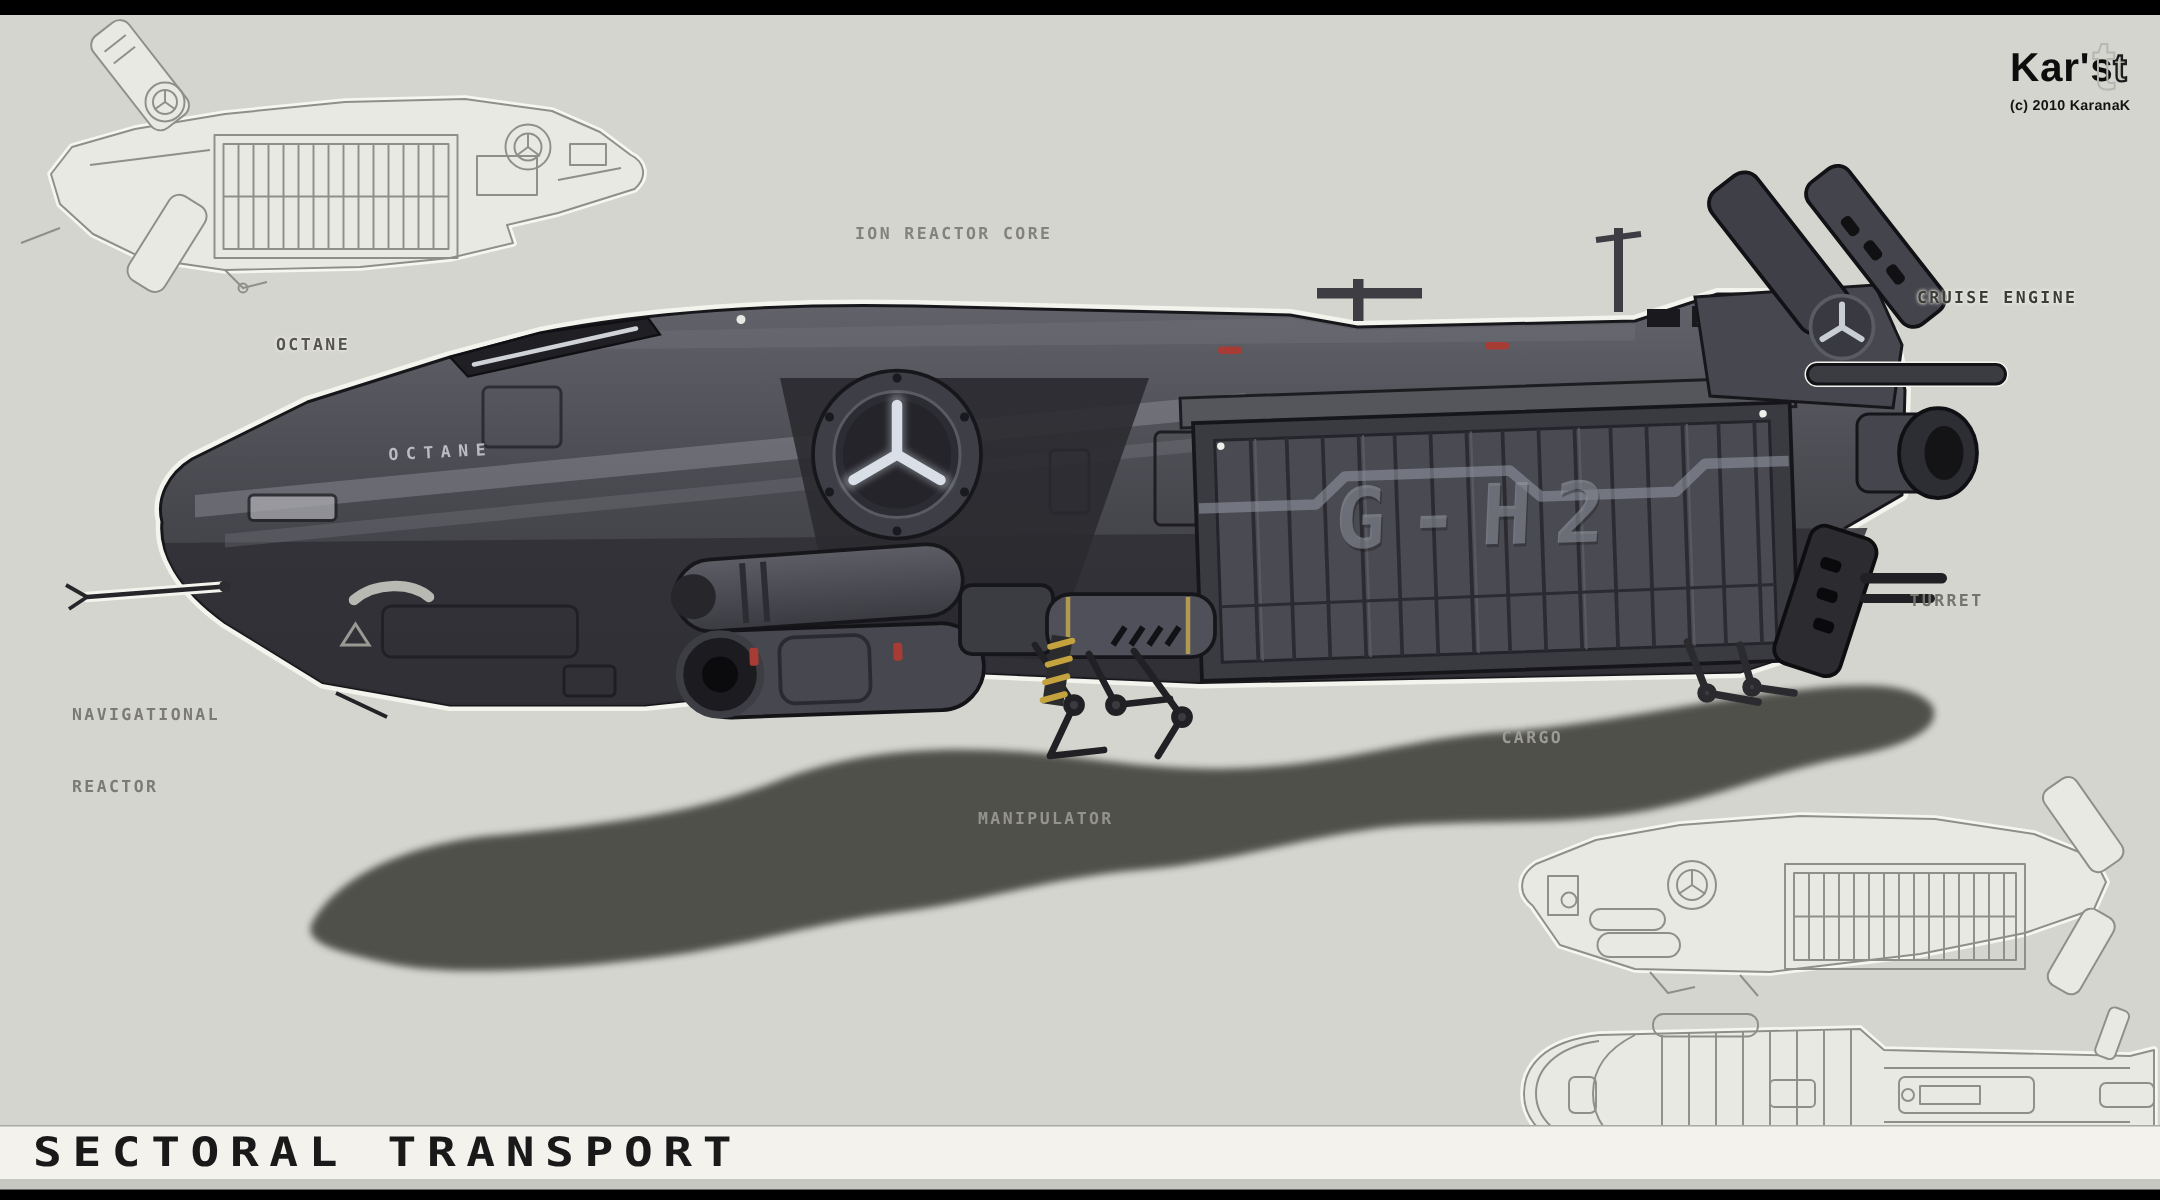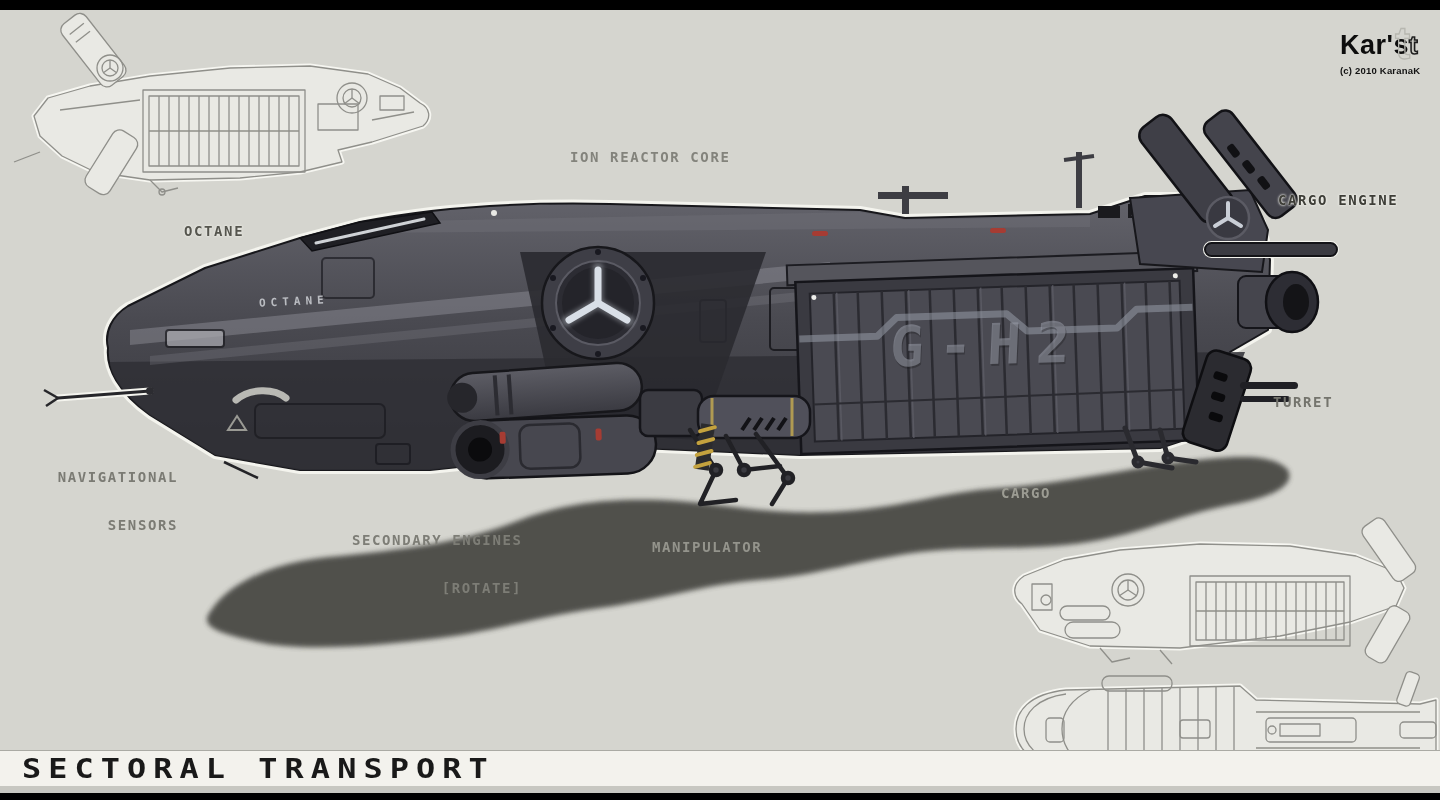--- a/index.html
+++ b/index.html
@@ -5,22 +5,22 @@
   html,body{margin:0;padding:0;background:#000;}
   .stage{position:relative;width:1440px;height:800px;overflow:hidden;
          background:#d5d5cf;font-family:"Liberation Sans",sans-serif;}
   .bar{position:absolute;left:0;width:1440px;background:#000;}
   .bar.top{top:0;height:10px;}
   .bar.bottom{top:793px;height:7px;}
   .art{position:absolute;left:0;top:0;}
 
   
   .lbl{position:absolute;font-family:"DejaVu Sans Mono",monospace;font-weight:bold;
-       font-size:14px;letter-spacing:1.6px;color:#7b7b74;white-space:pre;}
-  .lbl.center{text-align:right;line-height:16px;}
+       font-size:11px;letter-spacing:1.6px;color:#7b7b74;white-space:pre;}
+  .lbl.center{text-align:left;line-height:16px;}
   .lbl-ion{left:570px;top:149px;color:#83837c;}
   .lbl-cockpit{left:184px;top:223px;color:#55554e;text-shadow:0 0 3px #eeeee8,0 0 2px #eeeee8;}
   .lbl-cruise{left:1278px;top:192px;color:#3d3d37;text-shadow:0 0 3px #f2f2ec,0 0 2px #f2f2ec;}
   .lbl-turret{left:1273px;top:394px;color:#74746d;}
   .lbl-nav{left:48px;top:437px;width:130px;}
   .lbl-sec{left:352px;top:500px;width:170px;color:#7d7d76;}
   .lbl-cargo{left:1001px;top:485px;color:#9c9c93;}
   .lbl-manip{left:652px;top:539px;color:#94948c;text-align:right;}
 
   
@@ -443,29 +443,25 @@
             <rect x="1400" y="752" width="14" height="34" rx="4" fill="#e9e9e4"></rect>
           </g>
       </g>
     </g>
   </svg>
 
   <div class="bar top"></div>
 
   <div class="lbl lbl-ion">ION REACTOR CORE</div>
   <div class="lbl lbl-cockpit">OCTANE</div>
-  <div class="lbl lbl-cruise">CARGO ENGINE</div>
+  <div class="lbl lbl-cruise">CRUISE ENGINE</div>
   <div class="lbl lbl-turret">TURRET</div>
   <div class="lbl lbl-nav center">
     <div>NAVIGATIONAL</div>
-    <div>SENSORS</div>
-  </div>
-  <div class="lbl lbl-sec center">
-    <div>SECONDARY ENGINES</div>
-    <div>[ROTATE]</div>
+    <div>REACTOR</div>
   </div>
   <div class="lbl lbl-cargo">CARGO</div>
   <div class="lbl lbl-manip">MANIPULATOR</div>
 
   <div class="mark-octane">OCTANE</div>
   <div class="mark-ghz">G-H2</div>
 
   <div class="sig">
     <span class="sig-ghost">t</span>
     <span class="sig-name">Kar's</span><span class="sig-glyph">t</span>

